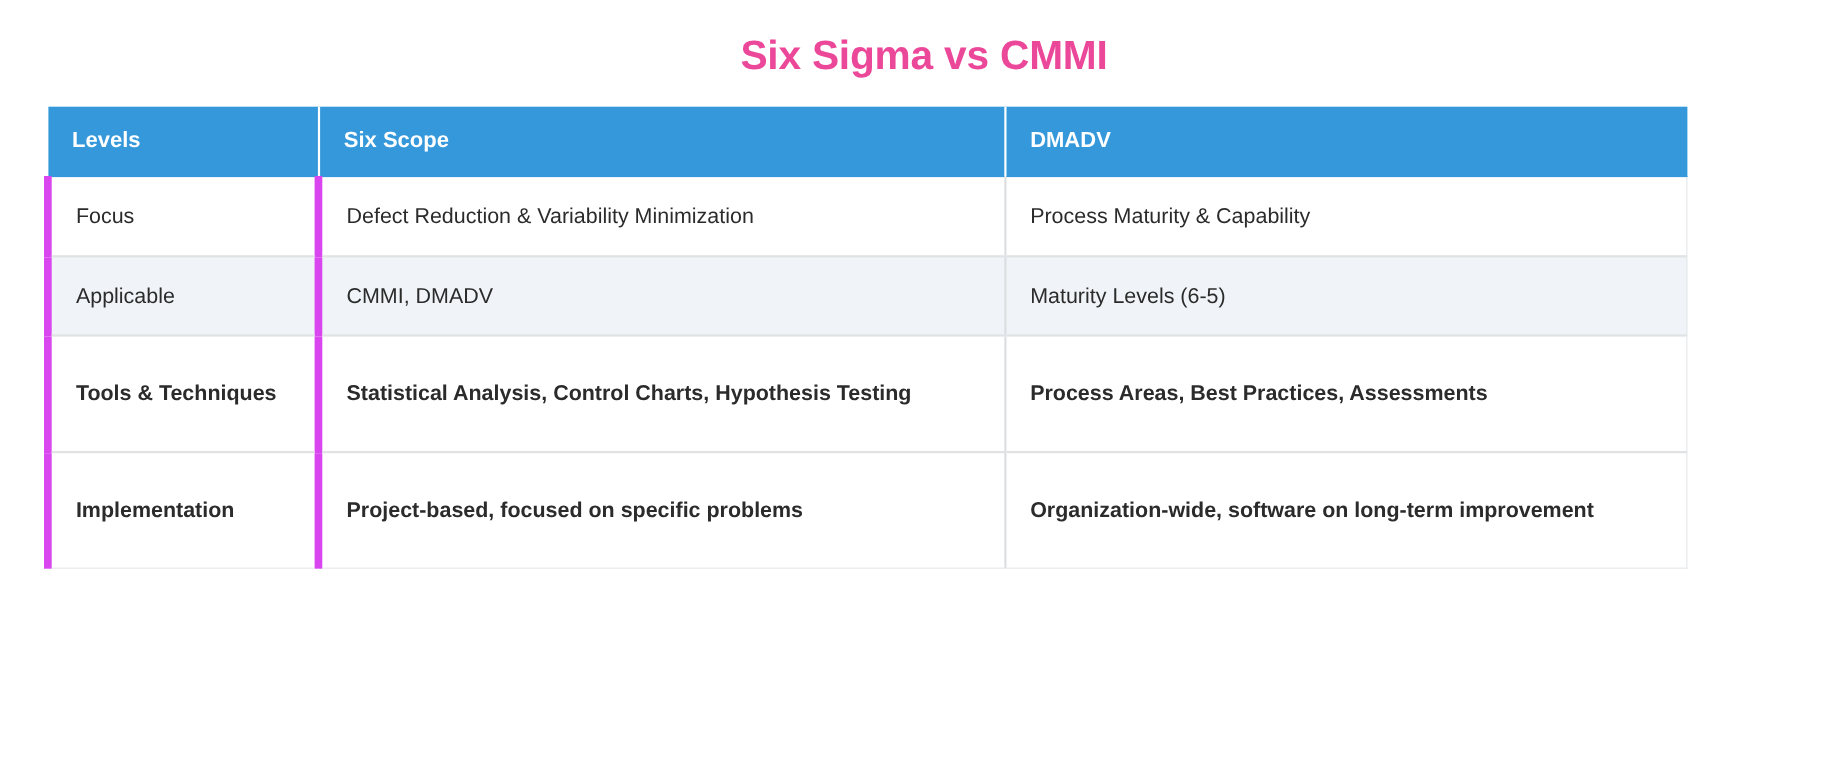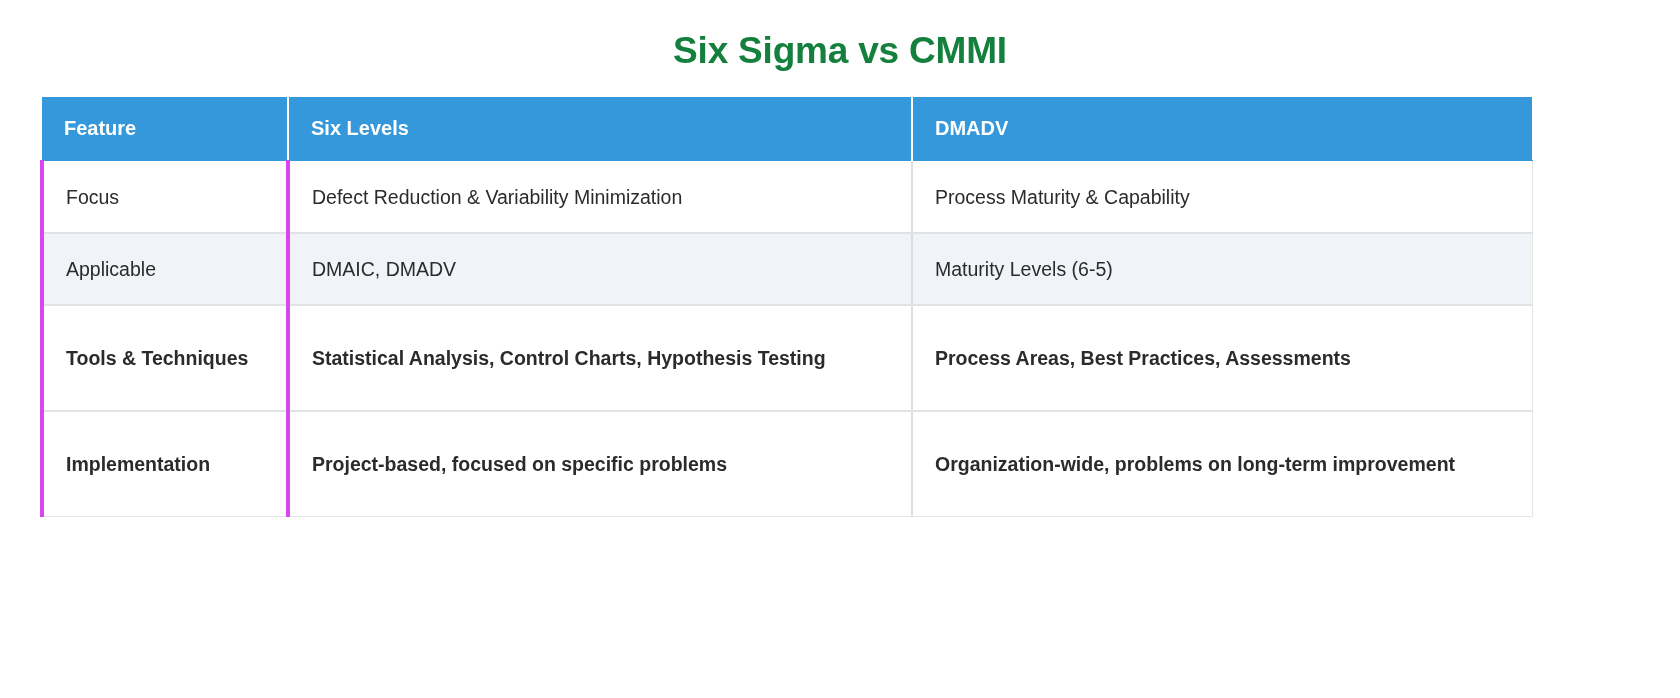--- a/index.html
+++ b/index.html
@@ -21,21 +21,21 @@
     height: 698px;
     box-sizing: border-box;
     padding: 0;
     position: relative;
   }
 
   .page-title {
     text-align: center;
     font-size: 37px;
     font-weight: bold;
-    color: #15803d;
+    color: #ec4899;
     letter-spacing: -0.2px;
     margin: 0;
     padding-top: 29px;
     padding-bottom: 0;
     line-height: 1.2;
     font-family: "Liberation Sans", sans-serif;
   }
 
   .table-wrap {
     margin-top: 24px;
@@ -72,21 +72,21 @@
     border-right: none;
   }
 
   tbody td {
     color: #2b2b2b;
     font-size: 19.5px;
     line-height: 1.45;
     text-align: left;
     vertical-align: middle;
     padding: 16px 22px;
-    border-left: 4px solid #d946ef;
+    border-left: 7px solid #d946ef;
     border-bottom: 2px solid #e0e2e4;
     box-sizing: border-box;
   }
   tbody td.col-cmmi {
     border-left: 2px solid #dcdee0;
     margin-left: 39px;
   }
   tbody td:last-child {
     border-right: 1px solid #e4e6e8;
   }
@@ -114,49 +114,49 @@
 
   <div class="table-wrap">
     <table class="compare">
       <colgroup>
         <col class="c1">
         <col class="c2">
         <col class="c3">
       </colgroup>
       <thead>
         <tr>
-          <th>Feature</th>
-          <th>Six Levels</th>
+          <th>Levels</th>
+          <th>Six Scope</th>
           <th>DMADV</th>
         </tr>
       </thead>
       <tbody>
 
         <tr class="plain h-std">
           <td class="col-feature">Focus</td>
           <td class="col-six-sigma">Defect Reduction &amp; Variability Minimization</td>
           <td class="col-cmmi">Process Maturity &amp; Capability</td>
         </tr>
 
         <tr class="striped h-std">
           <td class="col-feature">Applicable</td>
-          <td class="col-six-sigma">DMAIC, DMADV</td>
+          <td class="col-six-sigma">CMMI, DMADV</td>
           <td class="col-cmmi">Maturity Levels (6-5)</td>
         </tr>
 
         <tr class="plain h-tall">
           <td class="col-feature">Tools &amp; Techniques</td>
           <td class="col-six-sigma">Statistical Analysis, Control Charts, Hypothesis Testing</td>
           <td class="col-cmmi">Process Areas, Best Practices, Assessments</td>
         </tr>
 
 
         <tr class="plain h-tall">
           <td class="col-feature">Implementation</td>
           <td class="col-six-sigma">Project-based, focused on specific problems</td>
-          <td class="col-cmmi">Organization-wide, problems on long-term improvement</td>
+          <td class="col-cmmi">Organization-wide, software on long-term improvement</td>
         </tr>
 
       </tbody>
     </table>
   </div>
 
 </div>
 
 </body></html>

